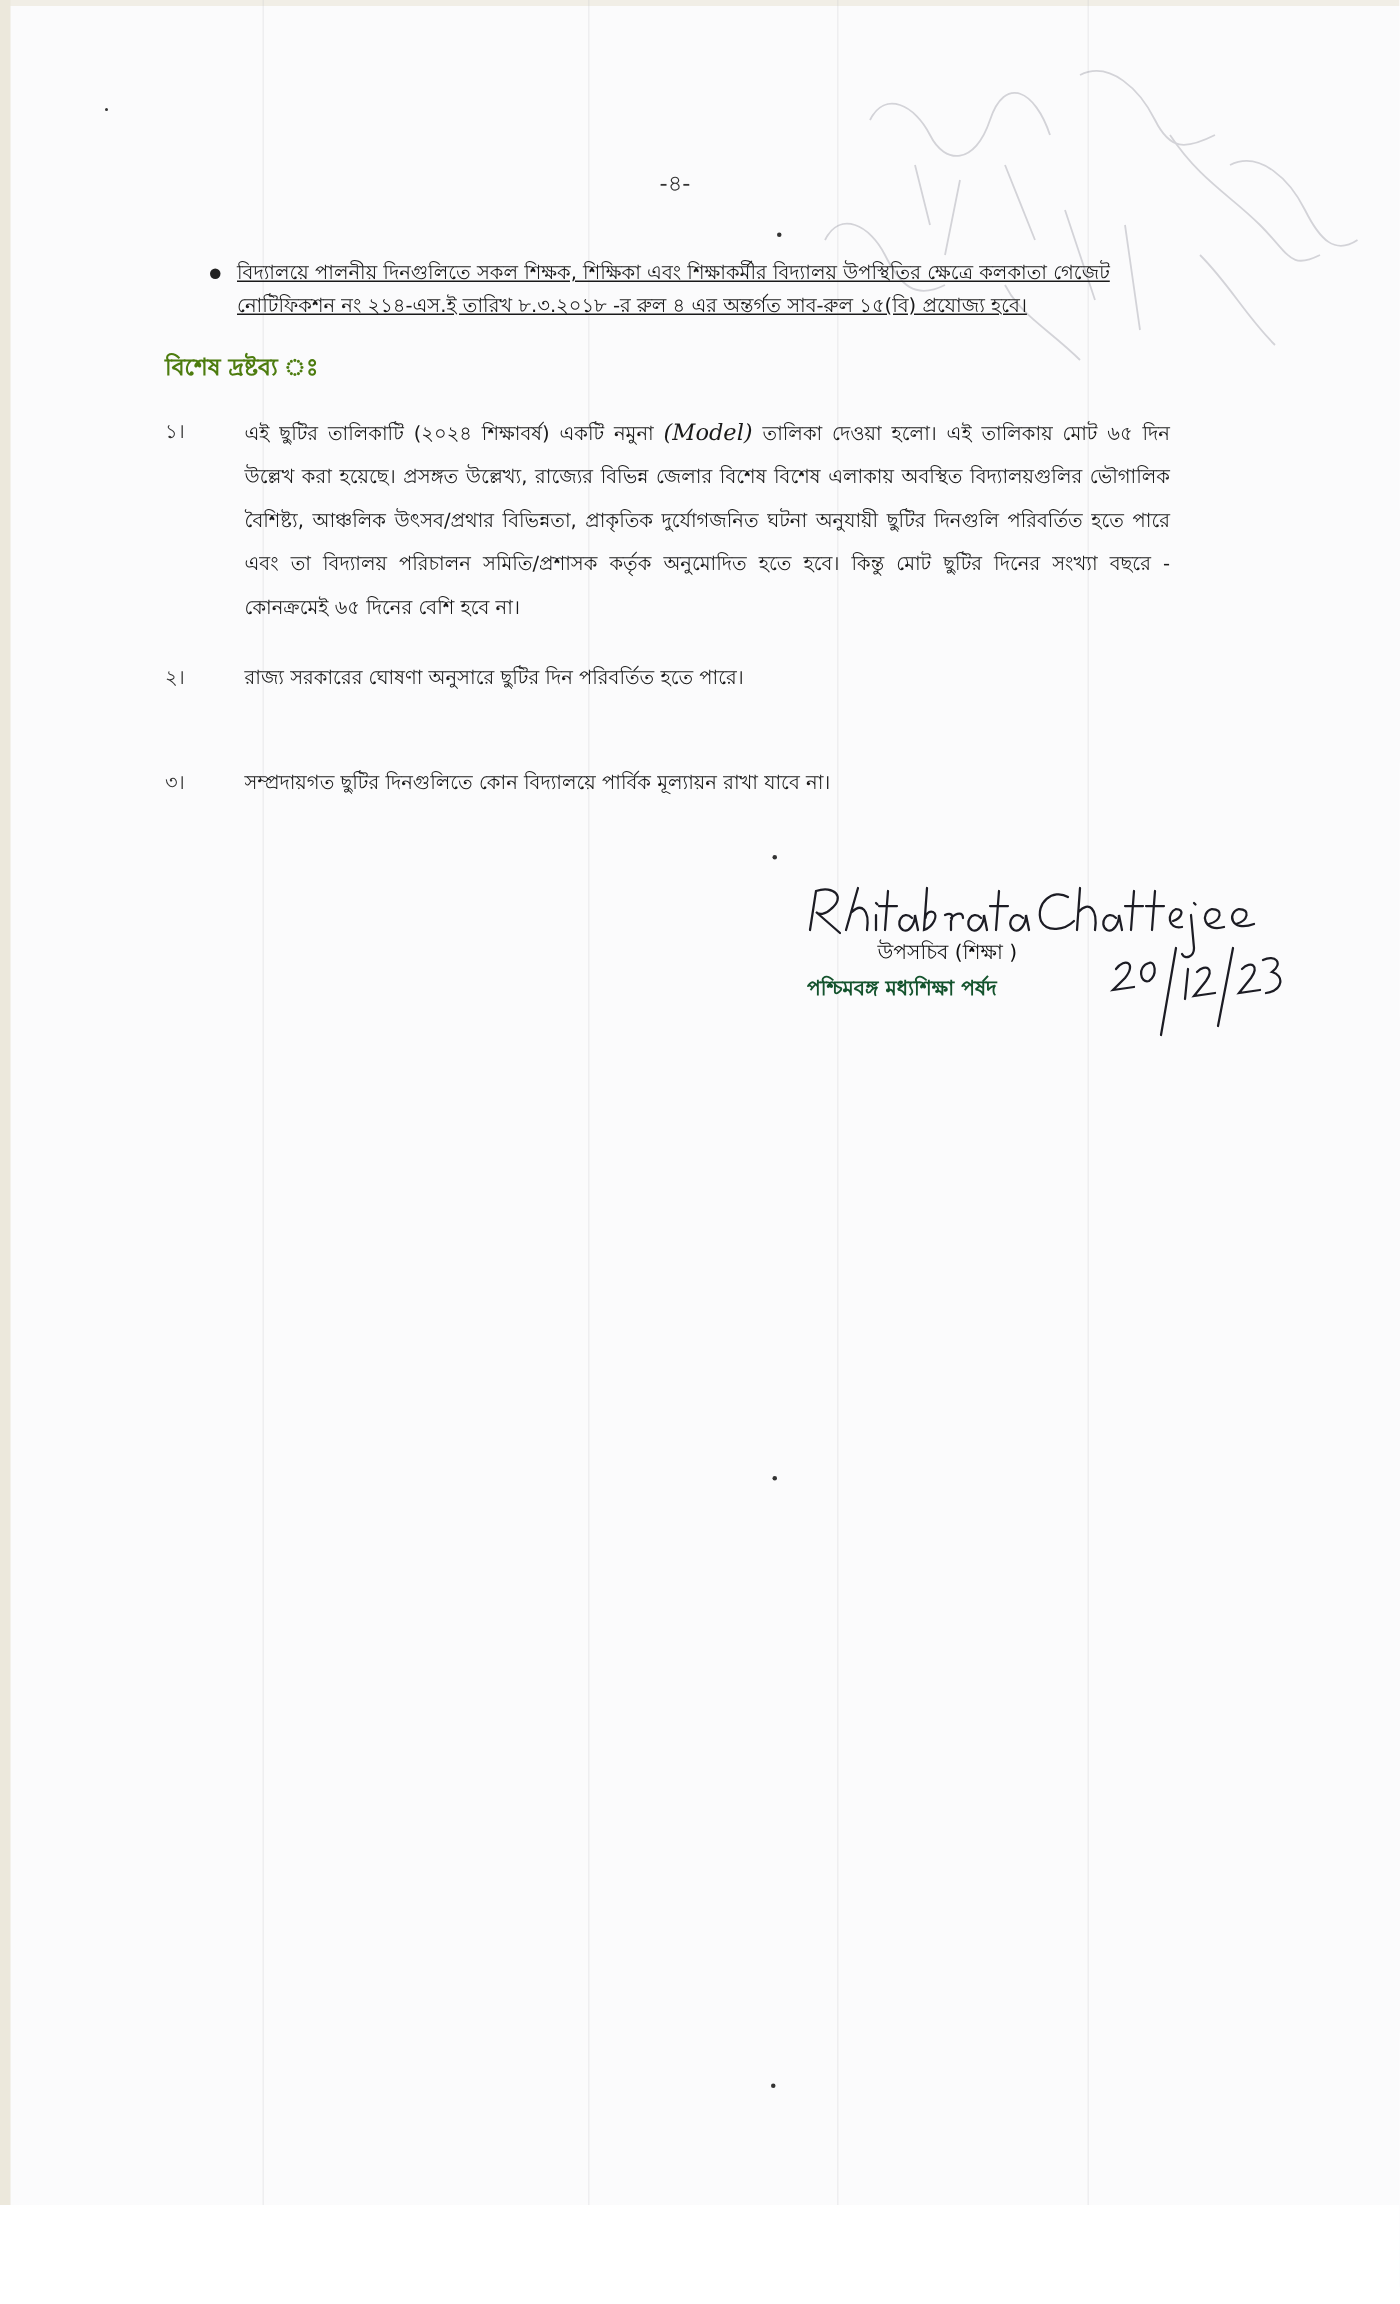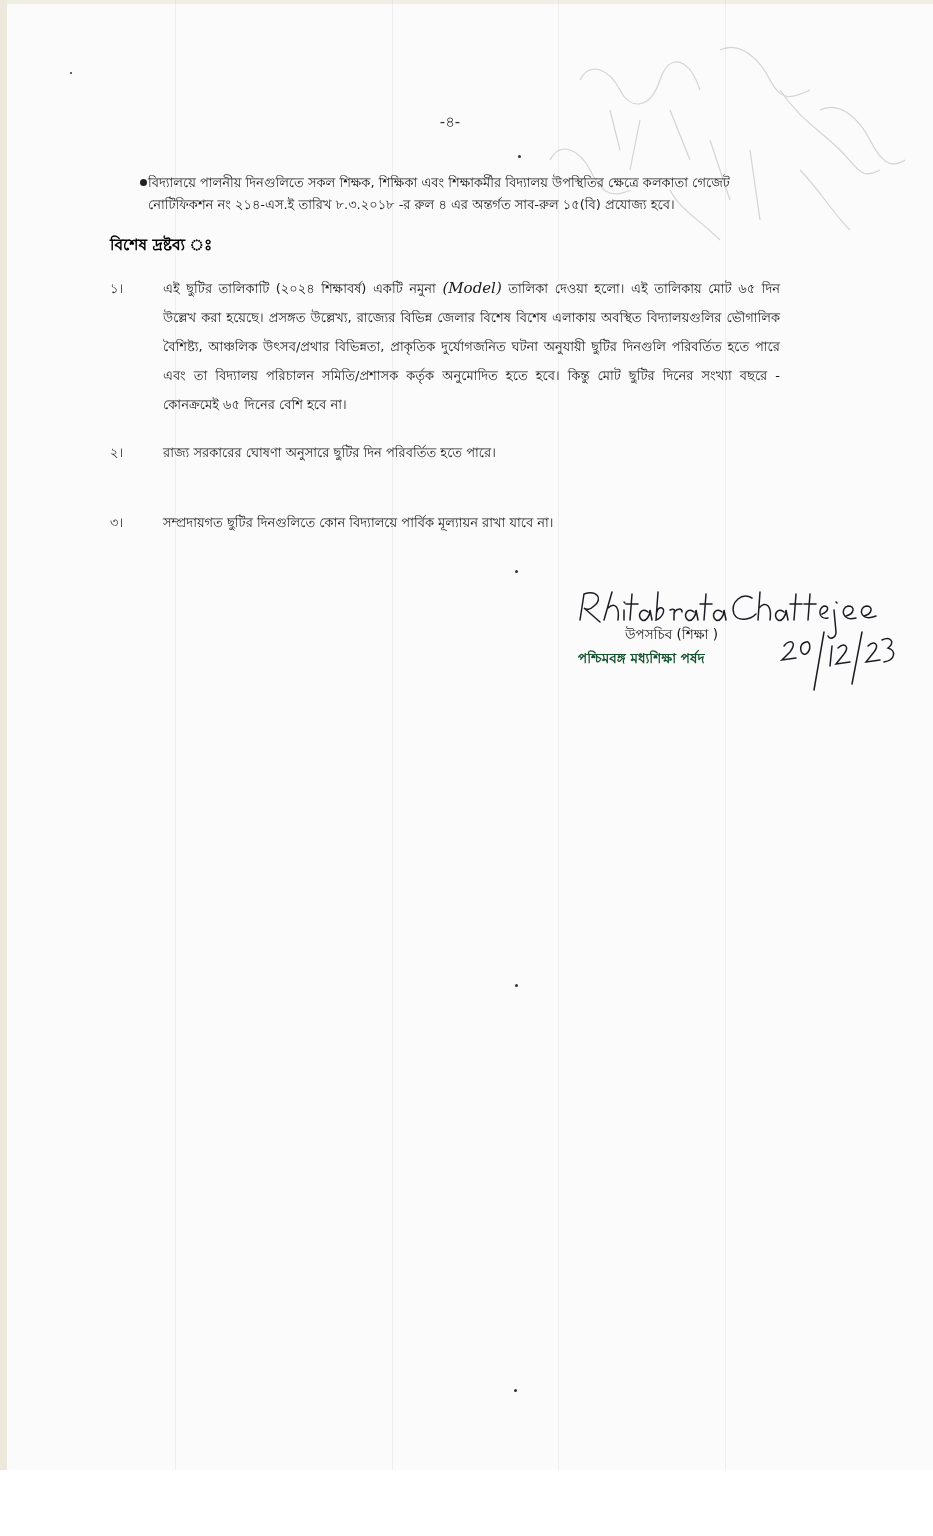--- a/index.html
+++ b/index.html
@@ -30,38 +30,38 @@
       font-size: 15px; color: #333;
     }
     .bullet-block {
       position: absolute; left: 148px; top: 172px; width: 640px;
       font-size: 13px; line-height: 22px;
     }
     .bullet-dot {
       position: absolute; left: -8px; top: 7px; width: 7px; height: 7px; border-radius: 50%;
       background: #222;
     }
-    .bullet-text { margin-left: 0; }
+    .bullet-text { margin-left: 10px; text-decoration: underline; }
     .section-heading {
       position: absolute; left: 110px; top: 233px;
-      font-size: 15.5px; font-weight: bold; color: #000000;
+      font-size: 15.5px; font-weight: bold; color: #4d7c0f;
     }
     .note {
       position: absolute; left: 110px; width: 670px;
       font-size: 13px; line-height: 29px;
     }
     .note-number {
       position: absolute; left: 0; top: 0; width: 30px; color: #333;
     }
     .note-text {
       margin-left: 53px; text-align: justify;
     }
     .note-text em { font-family: "DejaVu Serif", serif; font-style: italic; font-size: 15px; }
     .signature-block {
-      position: absolute; left: 530px; top: 588px; width: 360px; height: 110px; margin-left: 40px;
+      position: absolute; left: 530px; top: 588px; width: 360px; height: 110px;
     }
     .signature-svg { position: absolute; left: 0; top: 0; }
     .designation {
       position: absolute; left: 55px; top: 36px; font-size: 13.5px; color: #111;
     }
     .organization {
       position: absolute; left: 8px; top: 60px; font-size: 13.5px; font-weight: bold; color: #14532d;
     }
     .stray-dot {
       position: absolute; width: 3px; height: 3px; border-radius: 50%; background: #333;

